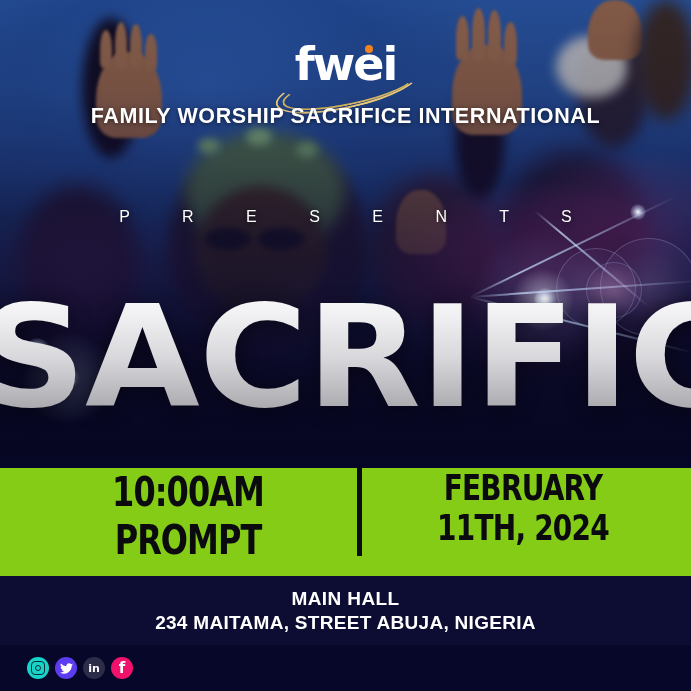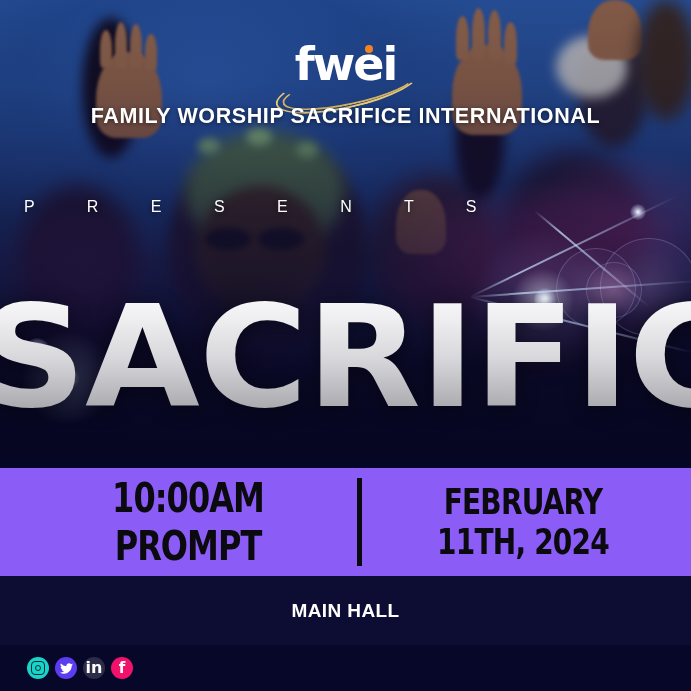--- a/index.html
+++ b/index.html
@@ -181,23 +181,23 @@
     font-weight: bold;
     font-size: 21.5px;
     letter-spacing: 0.6px;
     color: #ffffff;
     text-shadow: 0 1px 4px rgba(0,0,0,0.55);
   }
 
   
   .presents {
     position: absolute;
-    left: 0; top: 198px;
-    width: 691px;
-    text-align: left;
+    left: 0; top: 208px;
+    width: 691px;
+    text-align: center;
     z-index: 20;
     font-family: "Liberation Sans", sans-serif;
     font-weight: 400;
     font-size: 16px;
     letter-spacing: 24px;
     text-indent: 24px;
     color: #ffffff;
     text-shadow: 0 1px 5px rgba(0,0,0,0.6);
   }
 
@@ -251,23 +251,22 @@
     color: #ffffff;
     text-shadow: 0 2px 6px rgba(0,0,0,0.55);
   }
 
   
   .band-white {
     position: absolute;
     left: 0; top: 468px;
     width: 691px;
     height: 108px;
-    background: #8b5cf6;
+    background: #84cc16;
     display: flex;
-    align-items: center;
     justify-content: center;
     z-index: 25;
   }
   .time-block {
     width: 330px;
     text-align: center;
     font-family: "DejaVu Sans", sans-serif;
     font-weight: bold;
     font-size: 41px;
     letter-spacing: -1.2px;
@@ -476,34 +475,35 @@
     <div class="time-block">10:00AM PROMPT</div>
     <div class="band-divider"></div>
     <div class="date-block">
       <div>FEBRUARY</div>
       <div>11TH, 2024</div>
     </div>
   </div>
 
   <div class="band-venue">
     <div class="venue-name">MAIN HALL</div>
+    <div class="venue-address">234 MAITAMA, STREET ABUJA, NIGERIA</div>
   </div>
 
   <div class="footer">
     <div class="socials">
       <div class="social s-ig">
         <div class="ig-square"></div>
       </div>
       <div class="social s-tw">
         <svg width="13" height="11" viewBox="0 0 24 20">
           <path fill="#ffffff" d="M24 2.6a9.6 9.6 0 0 1-2.8.8A5 5 0 0 0 23.3.6a9.8 9.8 0 0 1-3.1 1.2A4.9 4.9 0 0 0 11.8 6a13.9 13.9 0 0 1-10-5.1 4.9 4.9 0 0 0 1.5 6.5 4.8 4.8 0 0 1-2.2-.6v.1a4.9 4.9 0 0 0 3.9 4.8 5 5 0 0 1-2.2.1 4.9 4.9 0 0 0 4.6 3.4A9.9 9.9 0 0 1 0 17.3a13.9 13.9 0 0 0 7.6 2.2c9 0 14-7.5 14-14v-.7A9.9 9.9 0 0 0 24 2.6z"></path>
         </svg>
       </div>
       <div class="social s-li">
-        <span class="s-glyph" style="font-size:16px;">in</span>
+        <span class="s-glyph" style="font-size:11px;">in</span>
       </div>
       <div class="social s-fb">
         <span class="s-glyph" style="font-size:15px;">f</span>
       </div>
     </div>
   </div>
 
 </div>
 
 </body></html>

